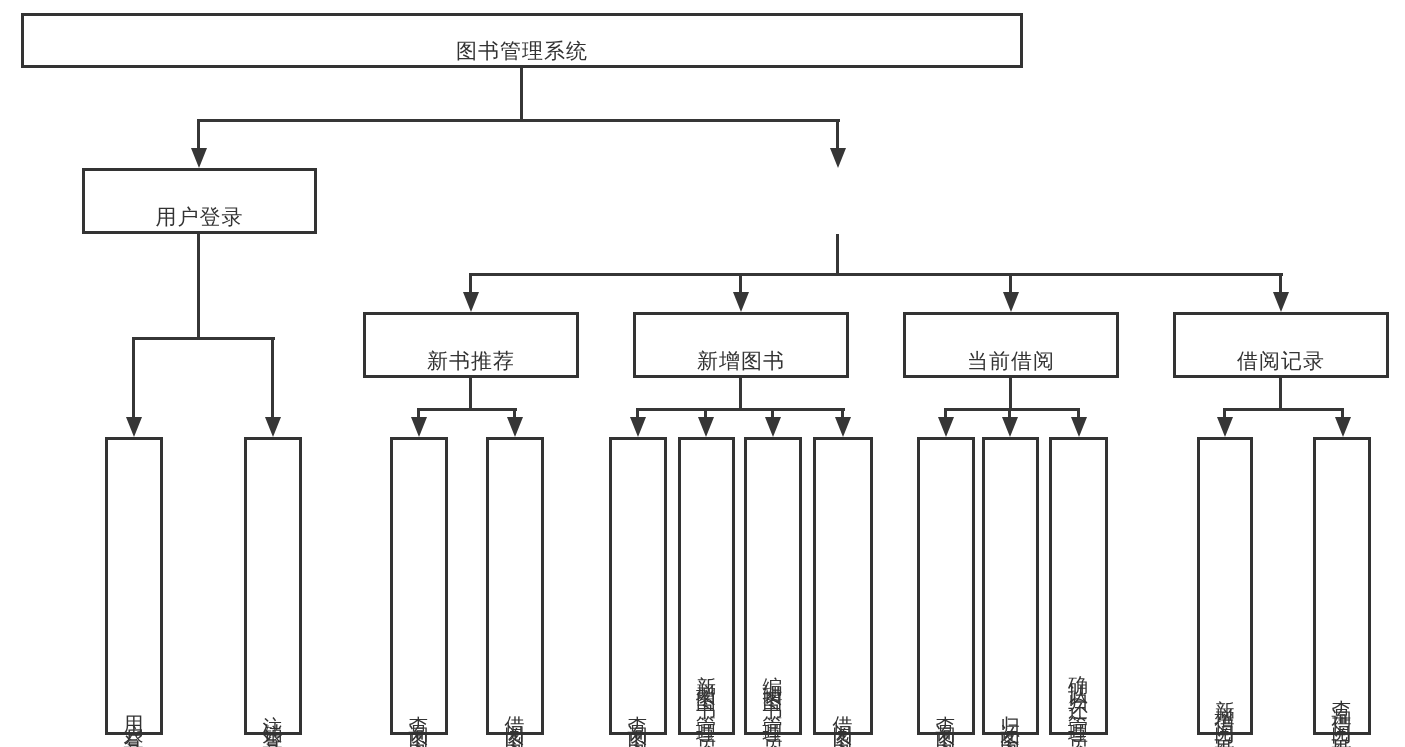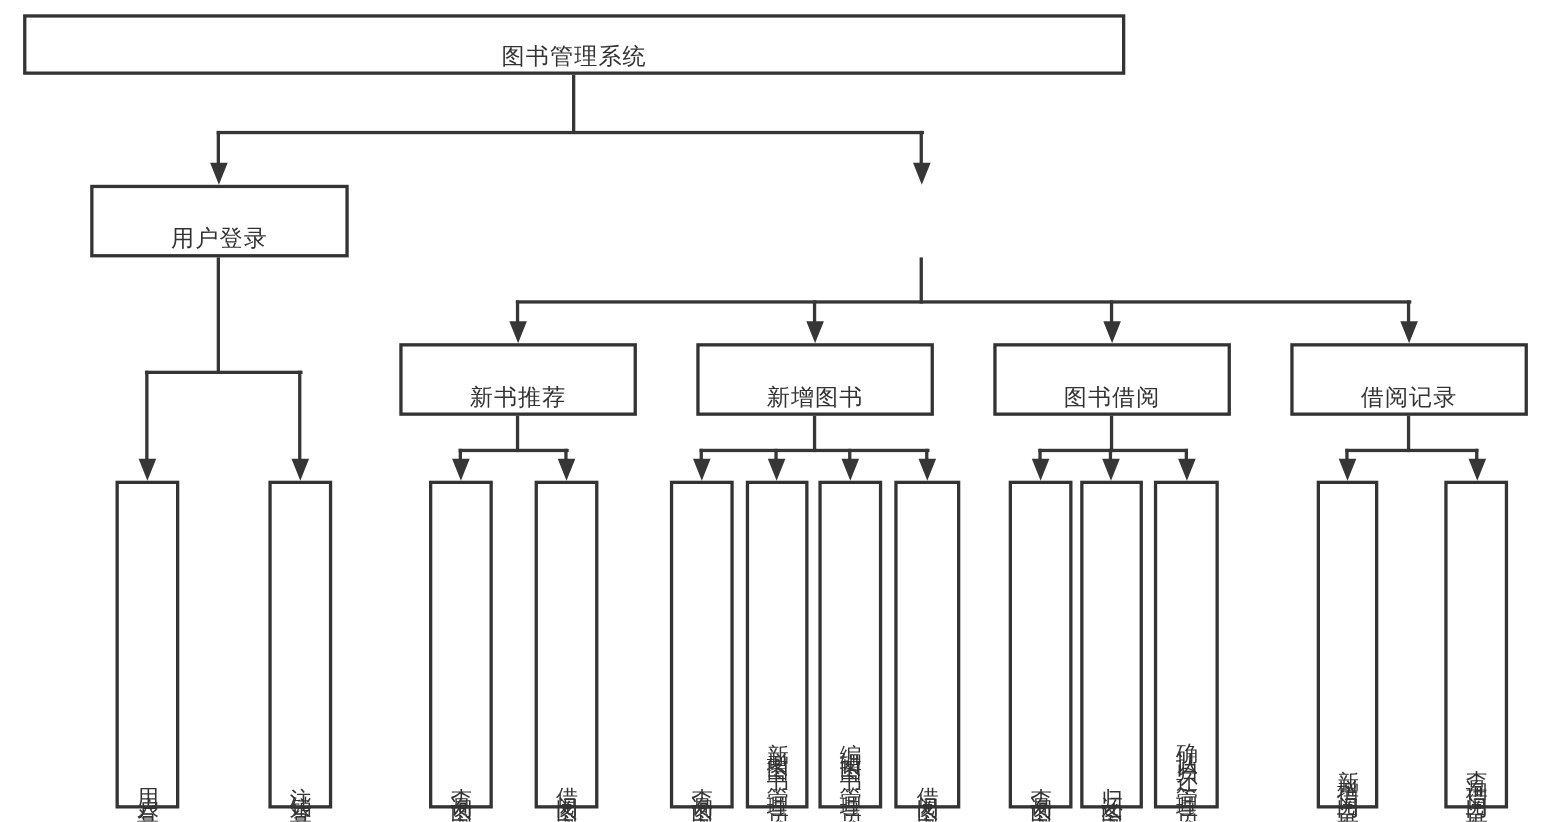--- a/index.html
+++ b/index.html
@@ -65,21 +65,21 @@
     <span class="lbl">用户登录</span>
   </div>
 
   <div class="box" style="left:363px;top:312px;width:216px;height:66px;">
     <span class="lbl">新书推荐</span>
   </div>
   <div class="box" style="left:633px;top:312px;width:216px;height:66px;">
     <span class="lbl">新增图书</span>
   </div>
   <div class="box" style="left:903px;top:312px;width:216px;height:66px;">
-    <span class="lbl">图书借阅</span>
+    <span class="lbl">当前借阅</span>
   </div>
   <div class="box" style="left:1173px;top:312px;width:216px;height:66px;">
     <span class="lbl">借阅记录</span>
   </div>
 
   <div class="box leaf" style="left:105px;top:437px;width:58px;height:298px;">
     <span class="lbl">用户登录</span>
   </div>
   <div class="box leaf" style="left:244px;top:437px;width:58px;height:298px;">
     <span class="lbl">注销登录</span>

